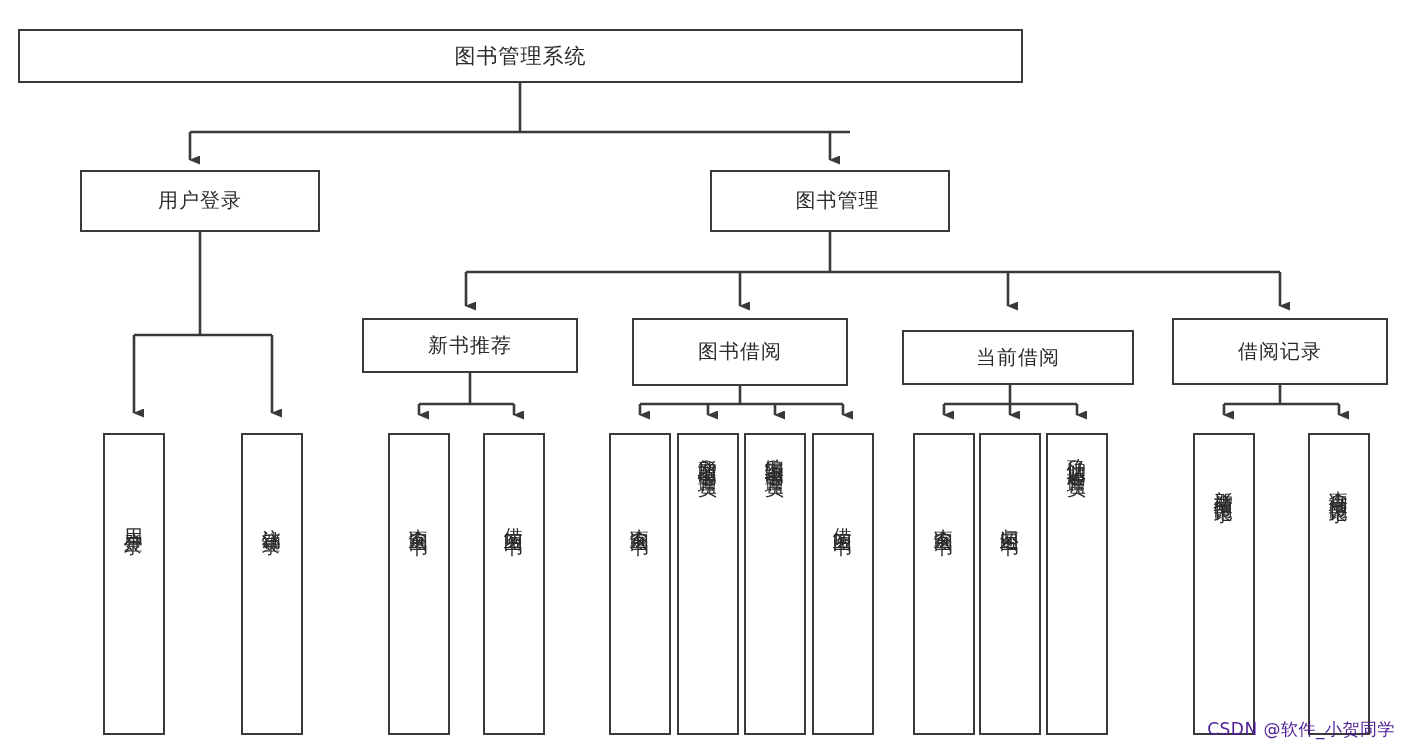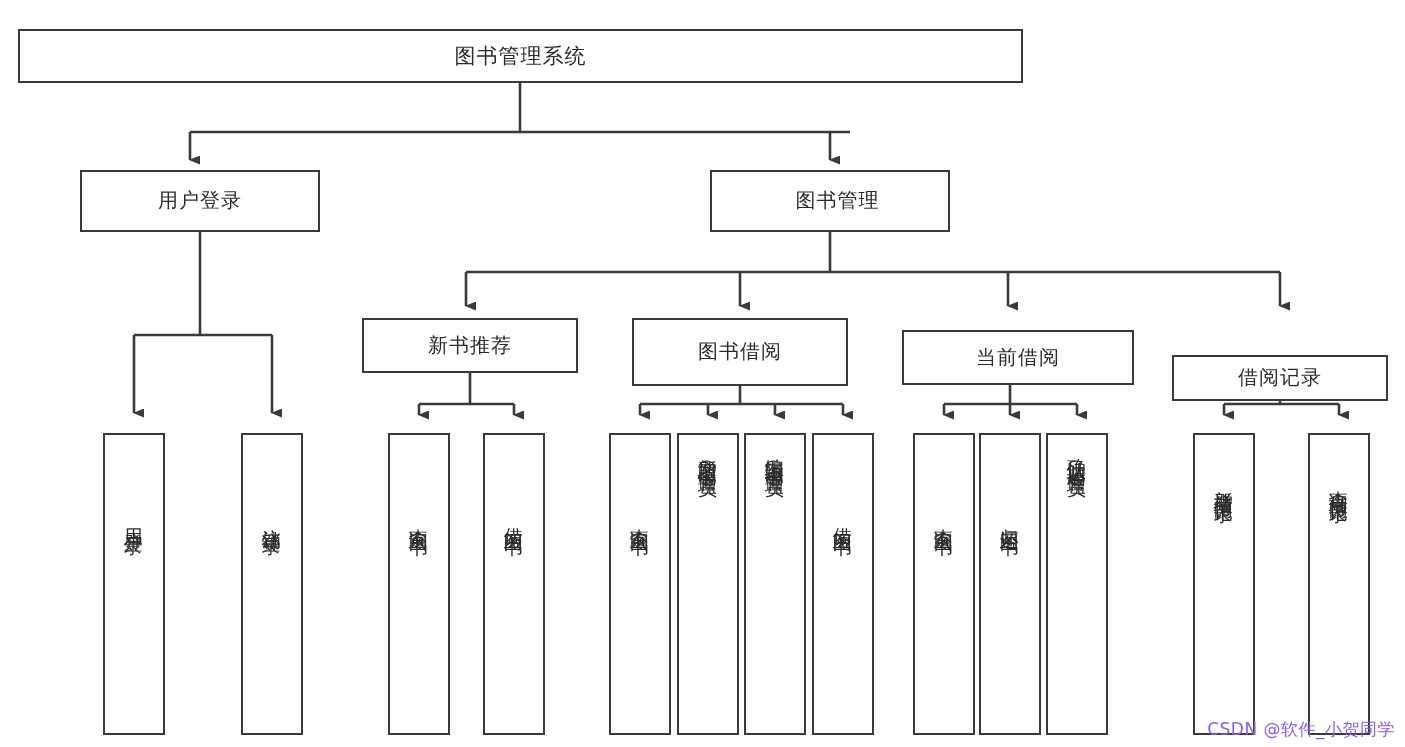--- a/index.html
+++ b/index.html
@@ -64,21 +64,21 @@
   .htext {
     white-space: nowrap;
     letter-spacing: 1px;
     display: block;
   }
   #watermark {
     position: absolute;
     right: 10px;
     bottom: 6px;
     font-size: 17px;
-    color: #8b5cf6;
+    color: #4c1d95;
     letter-spacing: 0.5px;
     white-space: nowrap;
   }
 </style>
 </head>
 <body>
 
 <div id="diagram-root">
 
   <svg id="edge-layer" viewBox="0 0 1405 747" width="1405" height="747" xmlns="http://www.w3.org/2000/svg">
@@ -144,21 +144,21 @@
 
   <div class="node node-l3" style="left:362px; top:318px; width:216px; height:55px;">
     <span class="htext">新书推荐</span>
   </div>
   <div class="node node-l3" style="left:632px; top:318px; width:216px; height:68px;">
     <span class="htext">图书借阅</span>
   </div>
   <div class="node node-l3" style="left:902px; top:330px; width:232px; height:55px;">
     <span class="htext">当前借阅</span>
   </div>
-  <div class="node node-l3" style="left:1172px; top:318px; width:216px; height:46px;margin-top:37px;">
+  <div class="node node-l3" style="left:1172px; top:318px; width:216px; height:67px;">
     <span class="htext">借阅记录</span>
   </div>
 
   <div class="node node-leaf" style="left:103px; top:433px; width:62px; height:302px; padding-top:78px;">
     <span class="vtext">用户登录</span>
   </div>
   <div class="node node-leaf" style="left:241px; top:433px; width:62px; height:302px; padding-top:78px;">
     <span class="vtext">注销登录</span>
   </div>
 

